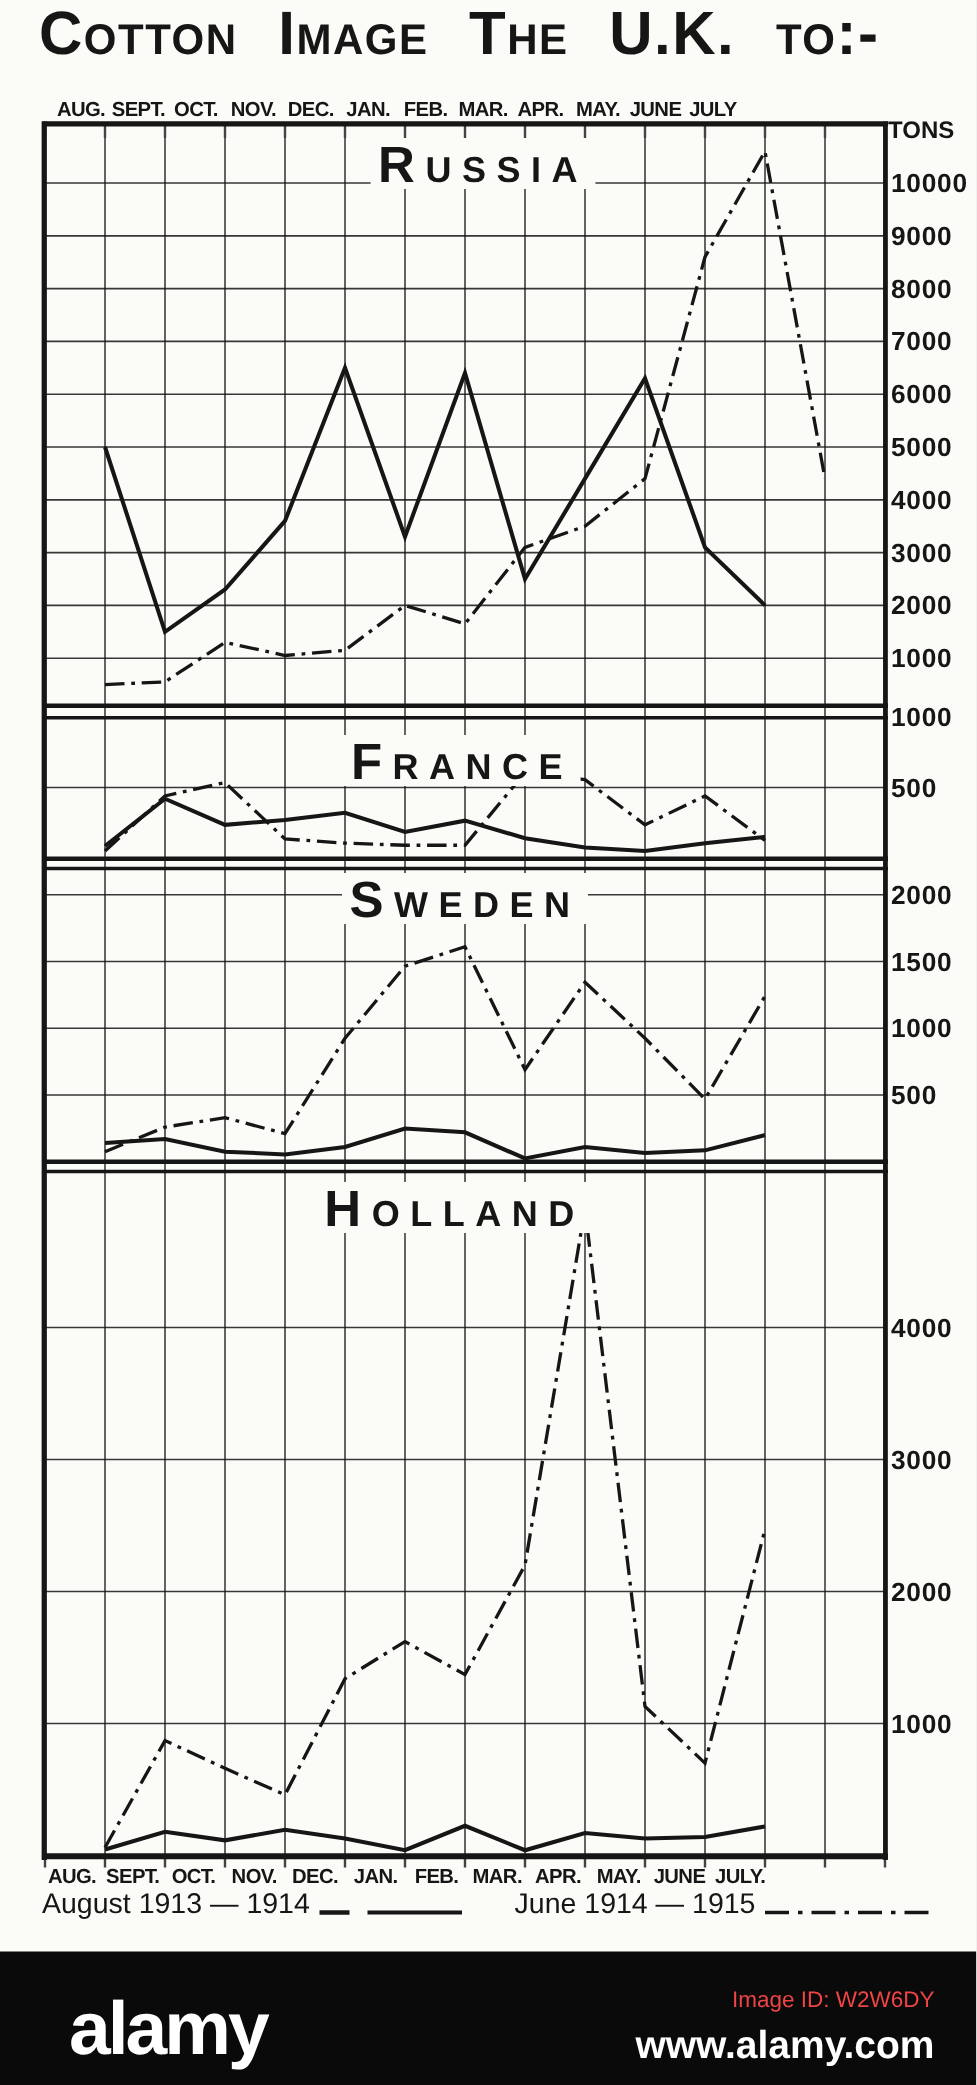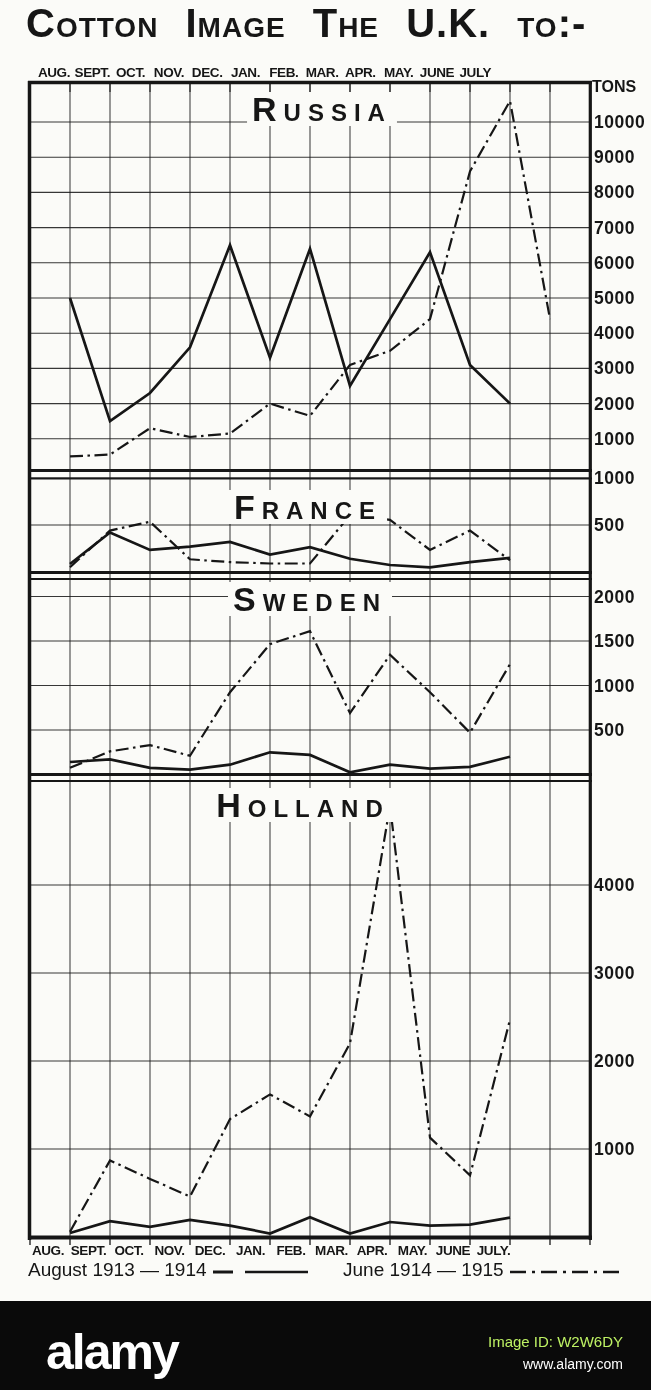--- a/index.html
+++ b/index.html
@@ -6,31 +6,31 @@
   .page{position:relative;width:651px;height:1390px;background:#fbfbf8;overflow:hidden;
         font-family:"Liberation Sans",sans-serif;color:#161616;}
   .main-title{position:absolute;left:26px;top:0px;margin:0;font-size:40px;font-weight:700;
         font-variant:small-caps;letter-spacing:1px;word-spacing:15px;white-space:nowrap;
         transform:scaleY(1.02);transform-origin:top left;}
   svg text{font-family:"Liberation Sans",sans-serif;fill:#161616;}
   .month{font-size:13.5px;font-weight:700;letter-spacing:-0.4px;}
   .tick{font-size:17.5px;font-weight:700;letter-spacing:0.5px;}
   .tons{font-size:16px;font-weight:700;}
   .ptitle{font-size:34px;font-weight:700;font-variant:small-caps;letter-spacing:7px;}
-  .legend{position:absolute;left:28px;top:1259px;width:600px;display:flex;align-items:center;
+  .legend{position:absolute;left:28px;top:1259px;width:600px;display:flex;align-items:flex-end;
         font-size:19px;white-space:nowrap;}
   .legend .sample{margin:4px 6px 0 4px;}
   .legend .gap{width:34px;}
   .alamy-bar{position:absolute;left:0;top:1301px;width:651px;height:89px;background:#0a0a0a;
         color:#fff;display:flex;justify-content:space-between;align-items:center;
         padding:13px 28px 0 46px;box-sizing:border-box;}
   .alamy-logo{font-size:50px;font-weight:700;letter-spacing:-2px;line-height:1;}
   .alamy-right{text-align:right;}
-  .alamy-id{font-size:15px;color:#bef264;margin-bottom:6px;}
-  .alamy-url{font-size:14px;font-weight:400;}
+  .alamy-id{font-size:15px;color:#ef4444;margin-bottom:6px;}
+  .alamy-url{font-size:26px;font-weight:700;}
 </style>
 </head>
 <body>
 
 <div class="page">
 
   <h1 class="main-title">Cotton Image The U.K. to:-</h1>
 
   <svg id="chart" width="651" height="1301" viewBox="0 0 651 1301" style="position:absolute;left:0;top:0;">
       <g stroke="#161616" stroke-width="1.1" opacity="0.8">

